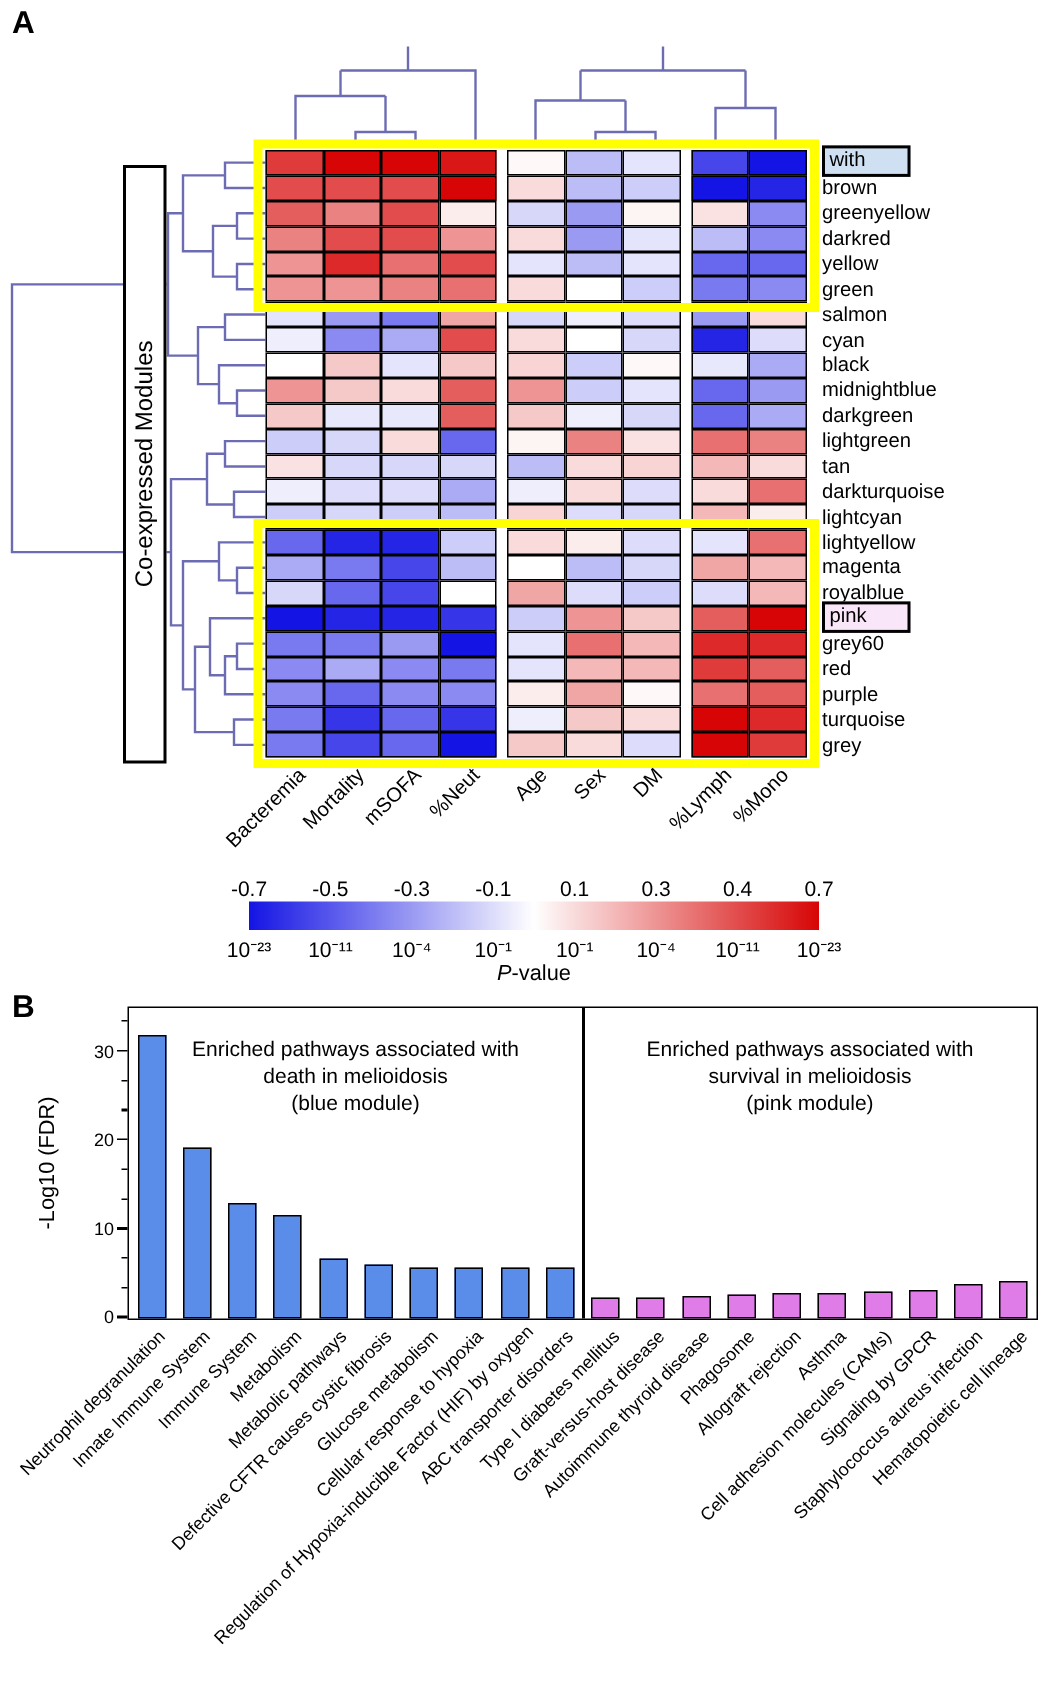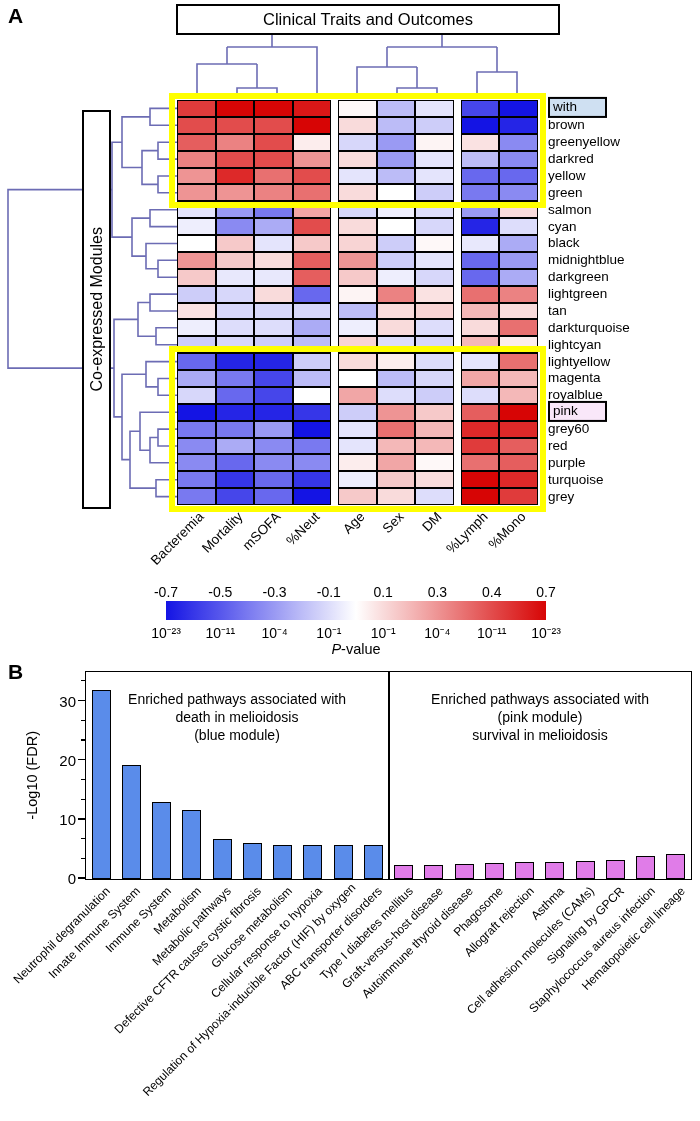--- a/index.html
+++ b/index.html
@@ -33,21 +33,21 @@
   .cb-tick{position:absolute;transform:translateX(-50%);font-size:14px;white-space:nowrap;}
   #cb-bar{left:166px;top:601px;width:380px;height:19px;}
   #cb-plabel{left:166px;top:641px;width:380px;text-align:center;font-size:14.5px;}
   #cb-plabel .it{font-style:italic;}
   
   #pb-plot{left:85px;top:671px;width:605px;height:207px;border:1.5px solid #000;box-sizing:content-box;background:#fff;}
   #pb-divider{left:302px;top:0;width:1.5px;height:207px;background:#000;position:absolute;}
   .pb-bar{position:absolute;bottom:0;box-sizing:border-box;border:1.3px solid #000;}
   .pb-ann{position:absolute;text-align:center;font-size:14px;line-height:1.3;}
   #pb-yticks{left:0;top:671px;z-index:2;}
-  .ytick-label{position:absolute;width:30px;text-align:right;font-size:15px;transform:translateY(-50%);}
+  .ytick-label{position:absolute;width:30px;text-align:right;font-size:12px;transform:translateY(-50%);}
   .ytick-major{position:absolute;width:7px;height:1.5px;background:#000;}
   .ytick-minor{position:absolute;width:4px;height:1.2px;background:#000;}
   #pb-ylabel{left:24px;top:672px;height:207px;display:flex;align-items:center;}
   #pb-ylabel span{writing-mode:vertical-rl;transform:rotate(180deg);font-size:14.5px;white-space:nowrap;}
   #pb-xlabels{left:85px;top:884px;z-index:1;}
   .pb-xlabel{position:absolute;top:0;width:290px;text-align:right;font-size:12px;white-space:nowrap;
              transform-origin:100% 0;transform:rotate(-45deg);}
 </style>
 </head>
 <body>
@@ -93,21 +93,20 @@
       <path d="M158,437.5 L150,437.5 L150,462.8 L177,462.8"></path>
       <path d="M177,412.2 L140,412.2 L140,450.2 L150,450.2"></path>
       <path d="M177,479.7 L156,479.7 L156,496.6 L177,496.6"></path>
       <path d="M140,431.2 L130,431.2 L130,488.1 L156,488.1"></path>
       <path d="M146,374.2 L122,374.2 L122,459.6 L130,459.6"></path>
       <path d="M138,319.4 L114,319.4 L114,416.9 L122,416.9"></path>
       <path d="M112,189.6 L8,189.6 L8,368.1 L114,368.1"></path>
     </g>
   </svg>
 
-  <div id="title-box" class="abs">Clinical Traits and Outcomes</div>
 
   <div id="heatmap" class="abs">
       <div class="hm-cell" style="left: 0px; top: 0px; width: 38.5px; height: 16.875px; background: rgb(224, 59, 59);"></div>
       <div class="hm-cell" style="left: 38.5px; top: 0px; width: 38.5px; height: 16.875px; background: rgb(215, 5, 5);"></div>
       <div class="hm-cell" style="left: 77px; top: 0px; width: 38.5px; height: 16.875px; background: rgb(215, 5, 5);"></div>
       <div class="hm-cell" style="left: 115.5px; top: 0px; width: 38.5px; height: 16.875px; background: rgb(218, 23, 23);"></div>
       <div class="hm-cell" style="left: 161px; top: 0px; width: 38.5px; height: 16.875px; background: rgb(254, 248, 248);"></div>
       <div class="hm-cell" style="left: 199.5px; top: 0px; width: 38.5px; height: 16.875px; background: rgb(188, 188, 247);"></div>
       <div class="hm-cell" style="left: 238px; top: 0px; width: 38.5px; height: 16.875px; background: rgb(228, 228, 252);"></div>
       <div class="hm-cell" style="left: 283.5px; top: 0px; width: 38.5px; height: 16.875px; background: rgb(70, 70, 234);"></div>
@@ -397,22 +396,22 @@
 
   <div id="pb-plot" class="abs">
     <div id="pb-divider"></div>
     <div class="pb-ann" style="left:96px;top:18px;width:310px;transform:translateX(-50%);left:151px;">
       <div>Enriched pathways associated with</div>
       <div>death in melioidosis</div>
       <div>(blue module)</div>
     </div>
     <div class="pb-ann" style="top:18px;width:310px;transform:translateX(-50%);left:454px;">
       <div>Enriched pathways associated with</div>
+      <div>survival in melioidosis</div>
       <div>(pink module)</div>
-      <div>survival in melioidosis</div>
     </div>
   <div class="pb-bar" style="left: 5.625px; width: 19px; height: 189.257px; background: rgb(90, 140, 234);"></div>
       <div class="pb-bar" style="left: 35.875px; width: 19px; height: 114.146px; background: rgb(90, 140, 234);"></div>
       <div class="pb-bar" style="left: 66.125px; width: 19px; height: 76.8857px; background: rgb(90, 140, 234);"></div>
       <div class="pb-bar" style="left: 96.375px; width: 19px; height: 69.1971px; background: rgb(90, 140, 234);"></div>
       <div class="pb-bar" style="left: 126.625px; width: 19px; height: 39.6257px; background: rgb(90, 140, 234);"></div>
       <div class="pb-bar" style="left: 156.875px; width: 19px; height: 36.0771px; background: rgb(90, 140, 234);"></div>
       <div class="pb-bar" style="left: 187.125px; width: 19px; height: 34.3029px; background: rgb(90, 140, 234);"></div>
       <div class="pb-bar" style="left: 217.375px; width: 19px; height: 34.3029px; background: rgb(90, 140, 234);"></div>
       <div class="pb-bar" style="left: 247.625px; width: 19px; height: 34.3029px; background: rgb(90, 140, 234);"></div>

